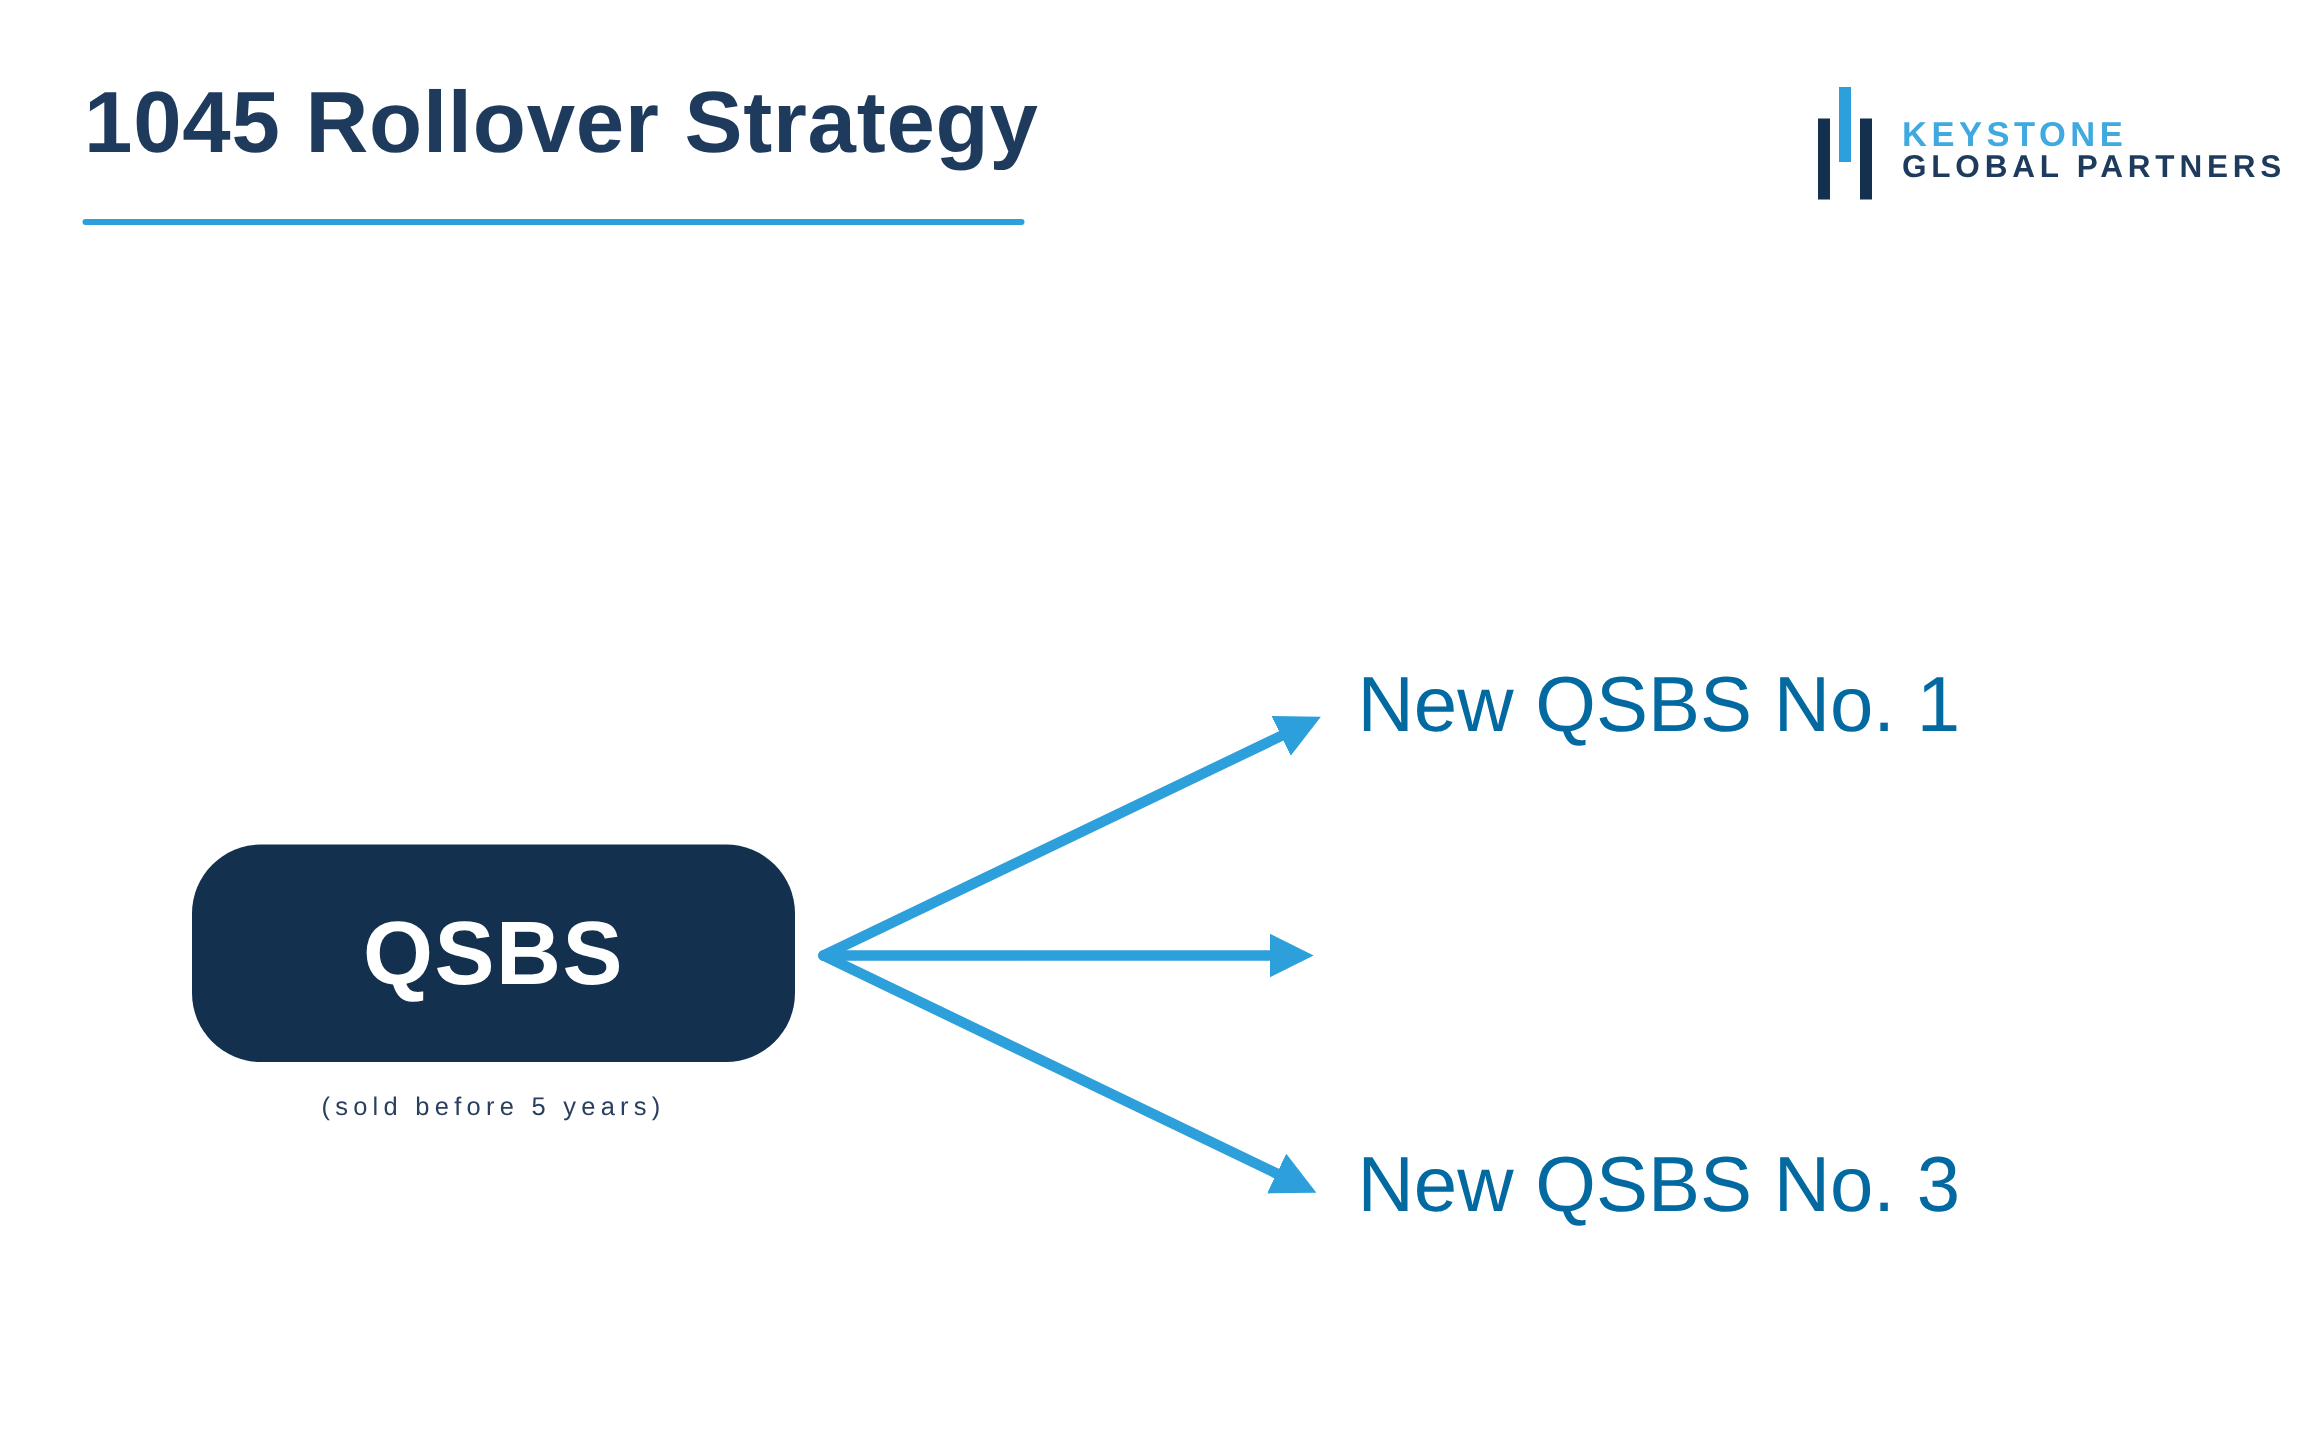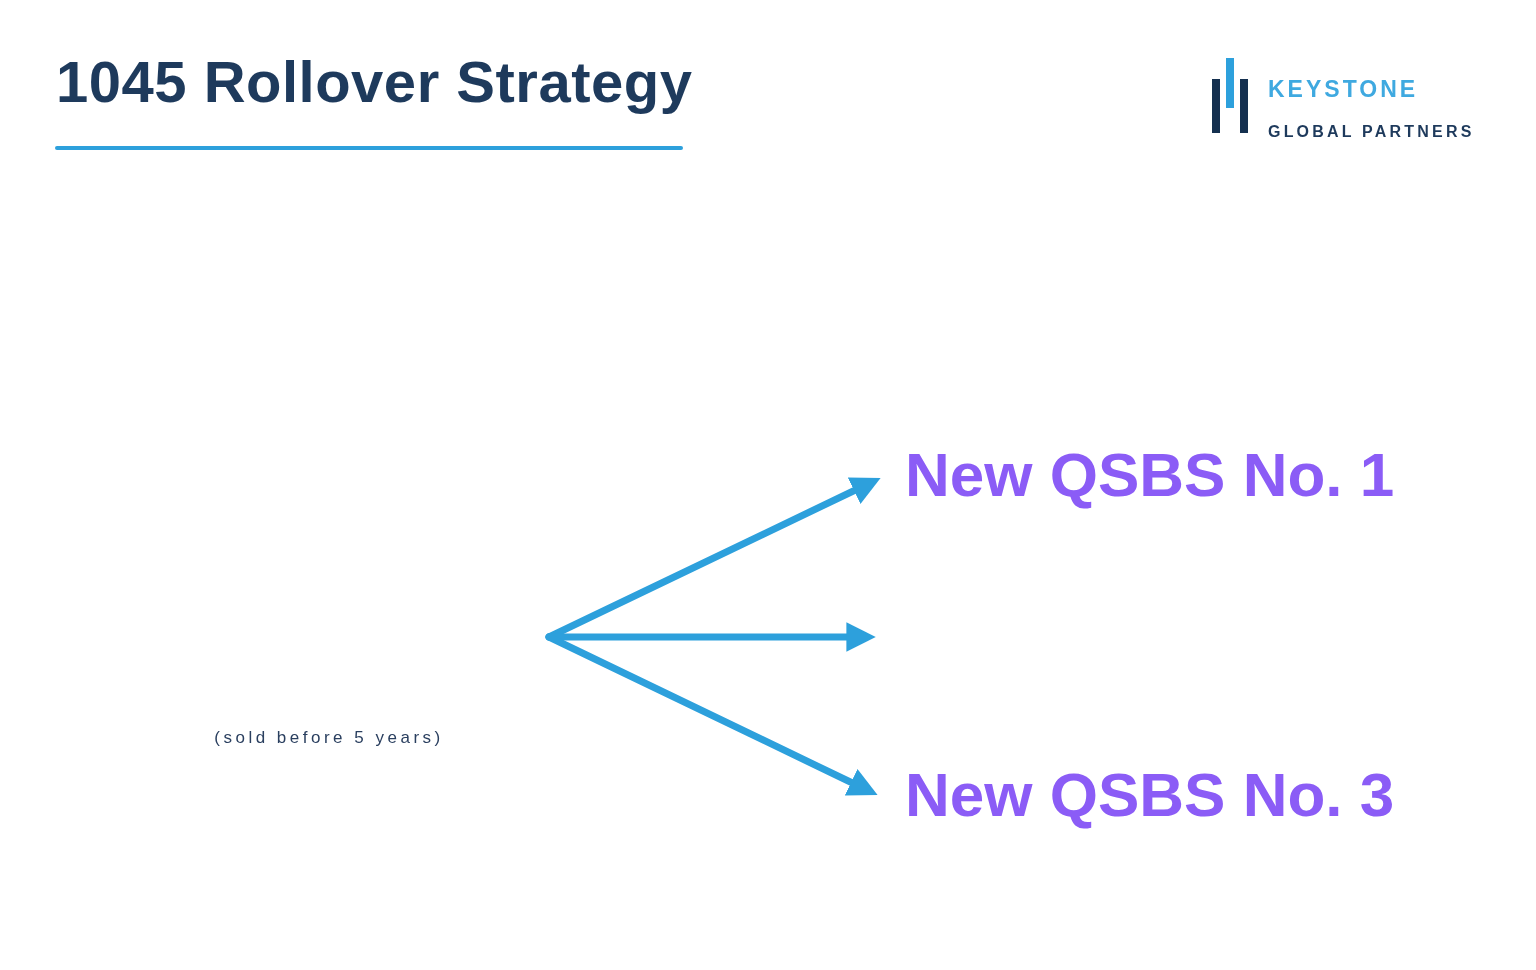--- a/index.html
+++ b/index.html
@@ -63,22 +63,22 @@
   }
   .logo-name {
     font-size: 23px;
     font-weight: bold;
     color: #3fa9e0;
     letter-spacing: 3px;
     line-height: 1;
     white-space: nowrap;
   }
   .logo-sub {
-    margin-top: 23px;
-    font-size: 16px;
+    margin-top: 0;
+    font-size: 21px;
     font-weight: bold;
     color: #1e3a5c;
     letter-spacing: 3.2px;
     line-height: 1;
     white-space: nowrap;
   }
 
   
   .qsbs-box {
     position: absolute;
@@ -115,23 +115,23 @@
     left: 0;
     top: 0;
     width: 1536px;
     height: 970px;
     pointer-events: none;
   }
 
   .target-label {
     position: absolute;
     left: 905px;
-    font-size: 62px;
-    font-weight: bold;
-    color: #8b5cf6;
+    font-size: 52px;
+    font-weight: normal;
+    color: #0369a1;
     line-height: 1;
     white-space: nowrap;
   }
   .target-label.t1 { top: 444px; }
   .target-label.t2 { top: 603px; }
   .target-label.t3 { top: 764px; text-align: center; }
 </style>
 </head>
 <body>
 
@@ -156,18 +156,21 @@
     <defs>
       <marker id="arrowhead" viewBox="0 0 10 10" refX="6" refY="5" markerWidth="4.2" markerHeight="4.2" orient="auto-start-reverse">
         <path d="M 0 0 L 10 5 L 0 10 z" fill="#2da0dc"></path>
       </marker>
     </defs>
     <line x1="549" y1="637" x2="870" y2="483" stroke="#2da0dc" stroke-width="7" stroke-linecap="round" marker-end="url(#arrowhead)"></line>
     <line x1="549" y1="637" x2="864" y2="637" stroke="#2da0dc" stroke-width="7" stroke-linecap="round" marker-end="url(#arrowhead)"></line>
     <line x1="549" y1="637" x2="867" y2="790" stroke="#2da0dc" stroke-width="7" stroke-linecap="round" marker-end="url(#arrowhead)"></line>
   </svg>
 
+  <div class="qsbs-box">
+    <div class="qsbs-box-label">QSBS</div>
+  </div>
   <div class="qsbs-caption">(sold before 5 years)</div>
 
   <div class="target-label t1">New QSBS No. 1</div>
   <div class="target-label t3">New QSBS No. 3</div>
 
 </div>
 
 </body></html>

